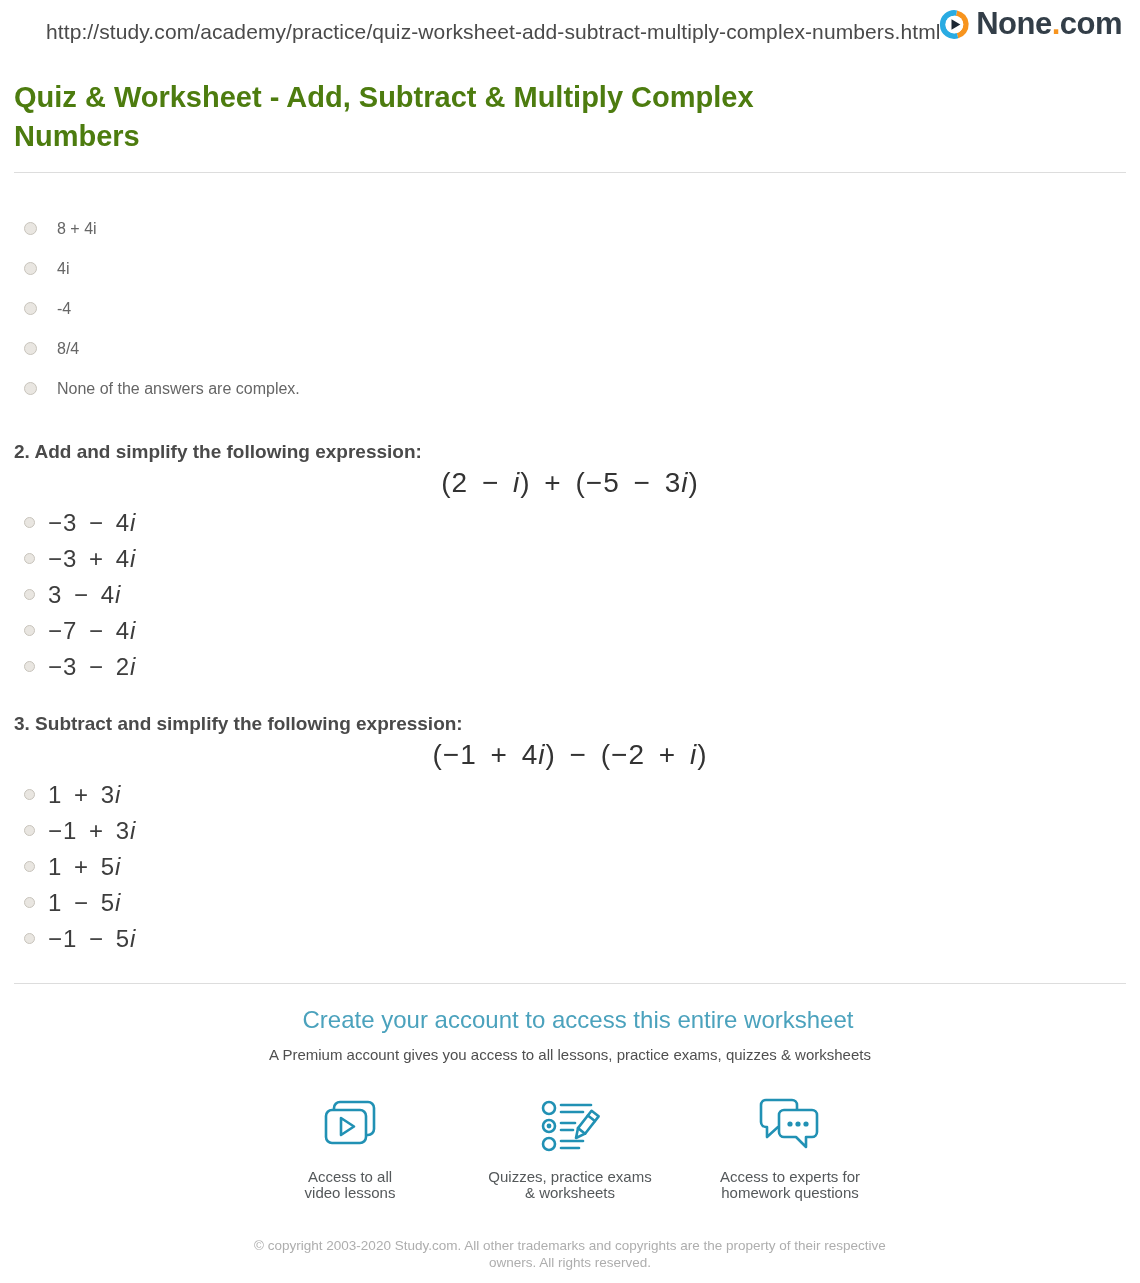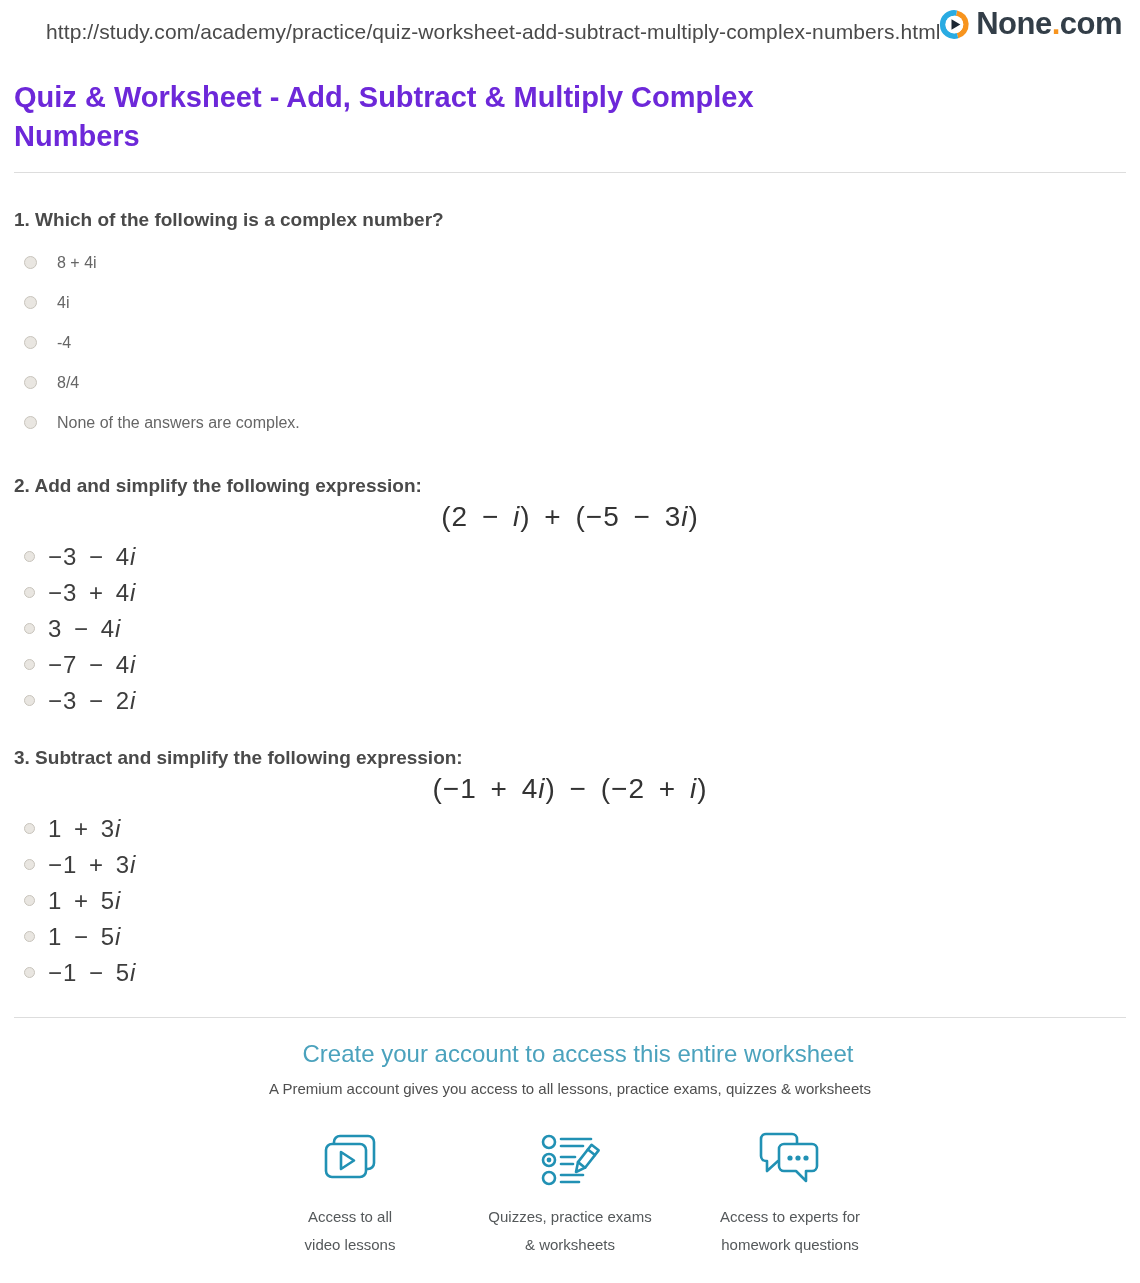--- a/index.html
+++ b/index.html
@@ -19,21 +19,21 @@
   }
   .logo { position: absolute; right: 18px; top: 6px; display: flex; align-items: center; cursor: pointer; }
   .logo svg { display: block; margin-right: 6px; }
   .logo-text { font-size: 31px; font-weight: 700; color: #333e48; letter-spacing: -0.5px; }
   .logo-dot { color: #f7941e; }
   
   .page-title {
     margin: 20px 14px 0 14px;
     max-width: 800px;
     font-size: 29px; font-weight: 700; line-height: 1.34;
-    color: #6d28d9;
+    color: #4d7c0f;
   }
   .rule { border: none; border-top: 1px solid #ddd; margin: 16px 14px 0 14px; }
   
   .question { padding: 0 14px; }
   .q1 { margin-top: 36px; }
   .q2 { margin-top: 32px; }
   .q3 { margin-top: 28px; }
   .q-heading { font-size: 19px; font-weight: 700; color: #4a4a4a; }
   .q-expression {
     font-size: 28px; color: #333; margin-top: 4px;
@@ -56,21 +56,21 @@
   
   .signup-rule { border: none; border-top: 1px solid #ddd; margin: 26px 14px 0 14px; }
   .signup-heading {
     margin-top: 22px; text-align: center;
     font-size: 24px; font-weight: 400; color: #4ba2bd; cursor: pointer; padding-left: 16px;
   }
   .signup-sub { margin-top: 12px; text-align: center; font-size: 15px; color: #4f4f4f; }
   .benefits { display: flex; justify-content: center; margin-top: 32px; }
   .benefit { width: 220px; text-align: center; }
   .benefit-icon { height: 60px; display: flex; align-items: flex-end; justify-content: center; margin-bottom: 14px; }
-  .benefit-label { font-size: 15px; line-height: 28px; color: #54585a; white-space: pre-line; }
+  .benefit-label { font-size: 15px; line-height: 16px; color: #54585a; white-space: pre-line; }
   .copyright {
     margin: 36px auto 0 auto; max-width: 680px;
     text-align: center; font-size: 13.5px; line-height: 17px; color: #aeaeae;
     padding-bottom: 28px;
   }
 </style>
 </head>
 <body>
 
 <div class="header">
@@ -85,21 +85,20 @@
       </svg>
     </span>
     <span class="logo-text"><span>None</span><span class="logo-dot">.</span><span>com</span></span>
   </div>
 </div>
 
 <h1 class="page-title">Quiz &amp; Worksheet - Add, Subtract &amp; Multiply Complex Numbers</h1>
 <hr class="rule">
 
 <div class="question q1">
-  <div class="q-heading">1. Which of the following is a complex number?</div>
   <div class="options plain">
     <div class="option-row">
       <span class="radio"></span>
       <span class="opt-plain">8 + 4i</span>
     </div>
     <div class="option-row">
       <span class="radio"></span>
       <span class="opt-plain">4i</span>
     </div>
     <div class="option-row">

